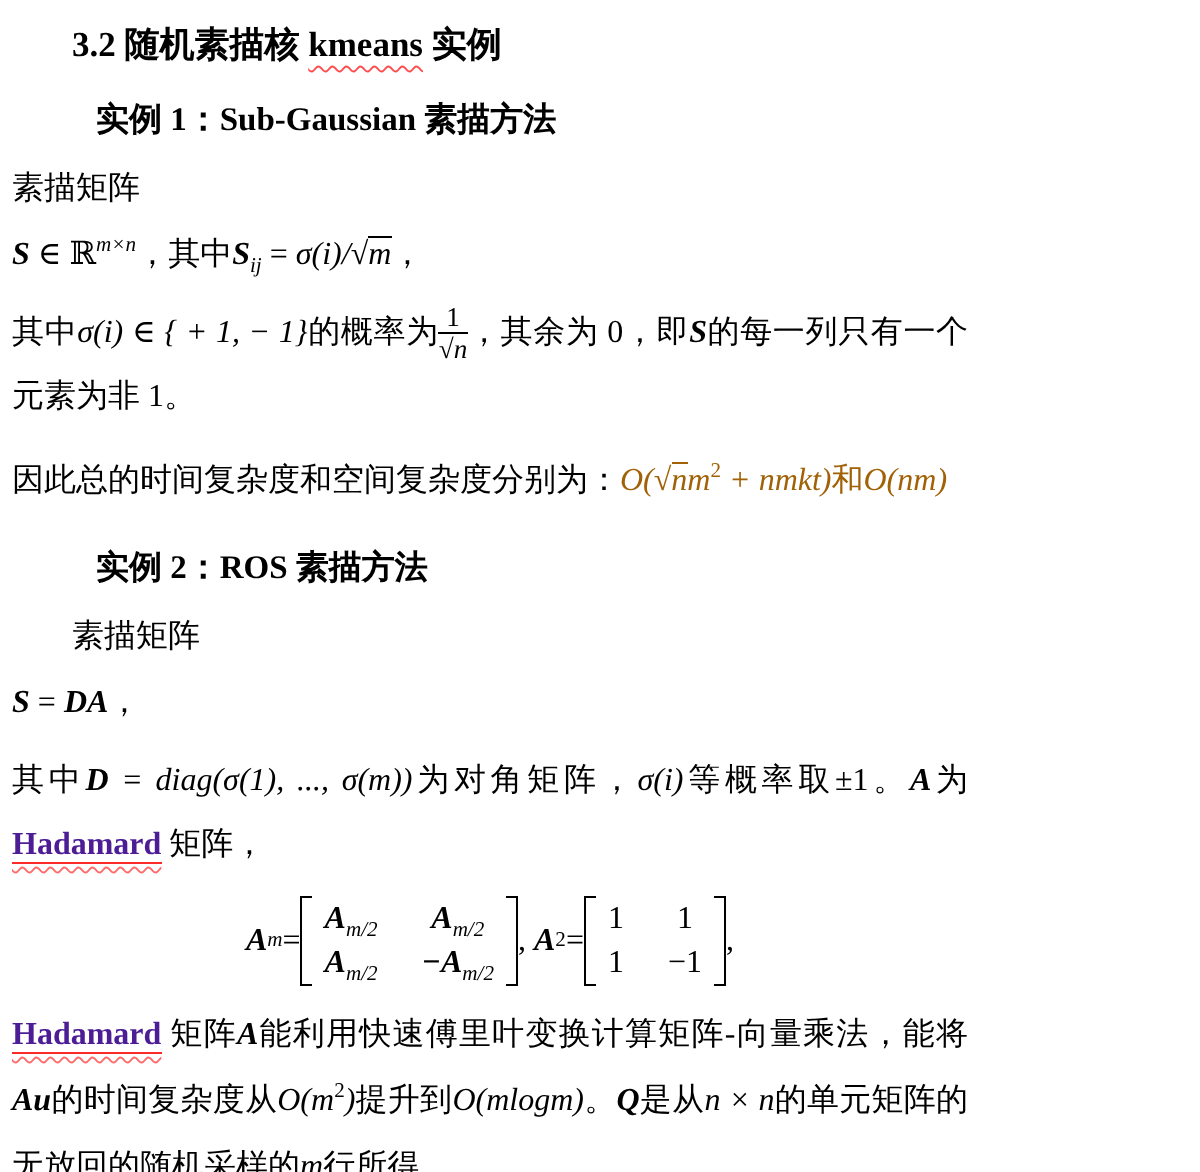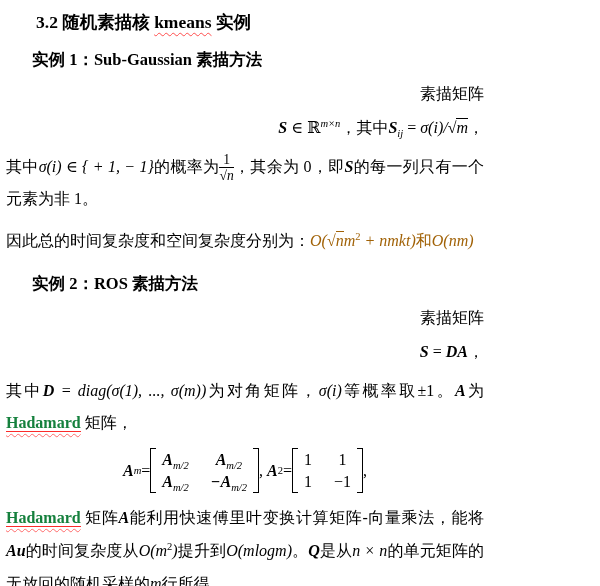--- a/index.html
+++ b/index.html
@@ -3,32 +3,32 @@
 <meta charset="utf-8">
 <style>
   html,body{margin:0;padding:0;background:#ffffff;}
   body{
     width:600px;height:586px;overflow:hidden;color:#000;
     font-family:"Liberation Serif","DejaVu Serif",serif;
     font-size:16px;
   }
   .page{box-sizing:border-box;width:490px;height:586px;padding:6px 6px 0 6px;}
   .h1{font-size:17.5px;font-weight:700;margin:4px 0 0 30px;}
-  .h2{font-size:16.5px;font-weight:700;margin:15px 0 0 26px;}
-  .plabel{margin:13px 0 0 0;text-align:right;}
+  .h2{font-size:16.5px;font-weight:700;margin:15px 0 0 42px;}
+  .plabel{margin:13px 0 0 0;}
   .plabel.ind{margin-left:30px;}
   .para{margin:9px 0 0 0;text-align:justify;line-height:2.05;}
-  .eq{text-align:right;margin:10px 0;line-height:1.6;}
+  .eq{text-align:left;margin:10px 0;line-height:1.6;}
   .it{font-style:italic;}
   .bi{font-style:italic;font-weight:700;}
   .red{color:#a16207;}
   sup{font-size:0.66em;line-height:0;}
   sub{font-size:0.66em;line-height:0;}
   .wavy{text-decoration:underline wavy #ff4d4d 1px;text-underline-offset:4px;text-decoration-skip-ink:none;}
-  .hlink{color:#15803d;font-weight:700;font-style:normal;
+  .hlink{color:#4c1d95;font-weight:700;font-style:normal;
     border-bottom:1.5px solid #fb2b2a;
     text-decoration:underline wavy #ff6a6a 1px;text-underline-offset:5px;
     text-decoration-skip-ink:none;}
   .rad{border-top:1.3px solid currentColor;padding-top:0;}
   .frac{display:inline-block;vertical-align:middle;text-align:center;line-height:1.05;font-size:0.85em;}
   .fnum{display:block;border-bottom:1px solid #000;padding:0 3px;}
   .fden{display:block;padding-top:1px;}
   .mrow{display:inline-flex;align-items:center;vertical-align:middle;}
   .brkl,.brkr{align-self:stretch;width:5px;}
   .brkl{border-left:1.6px solid #000;border-top:1.6px solid #000;border-bottom:1.6px solid #000;margin-right:3px;}

